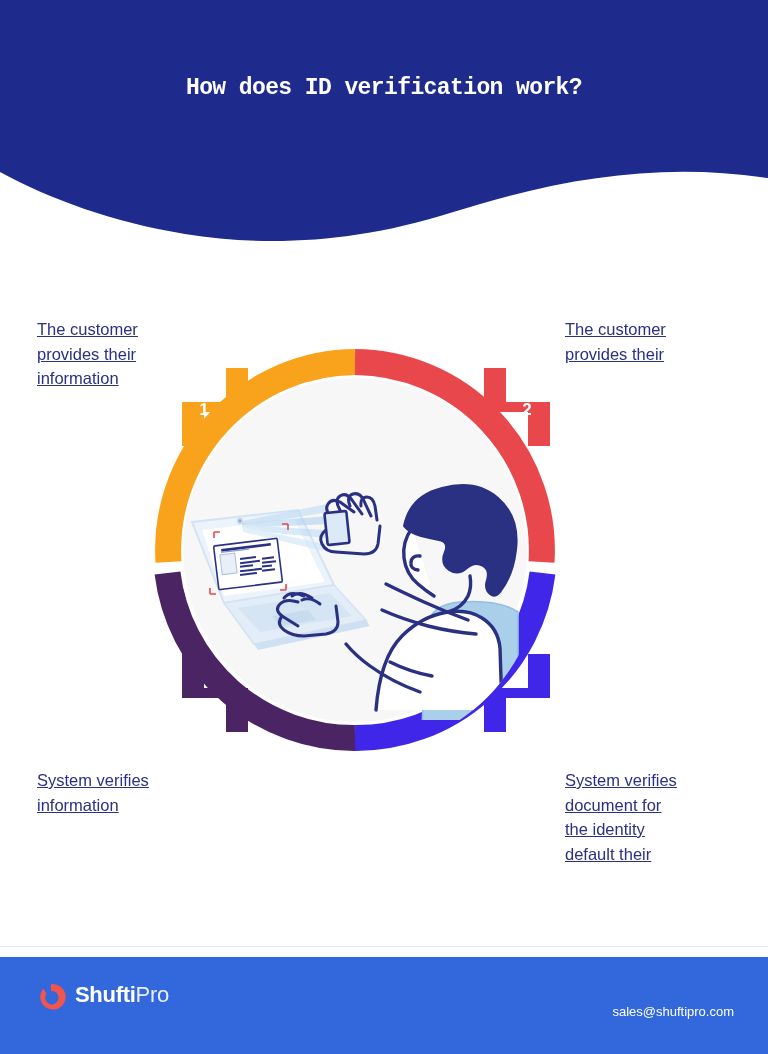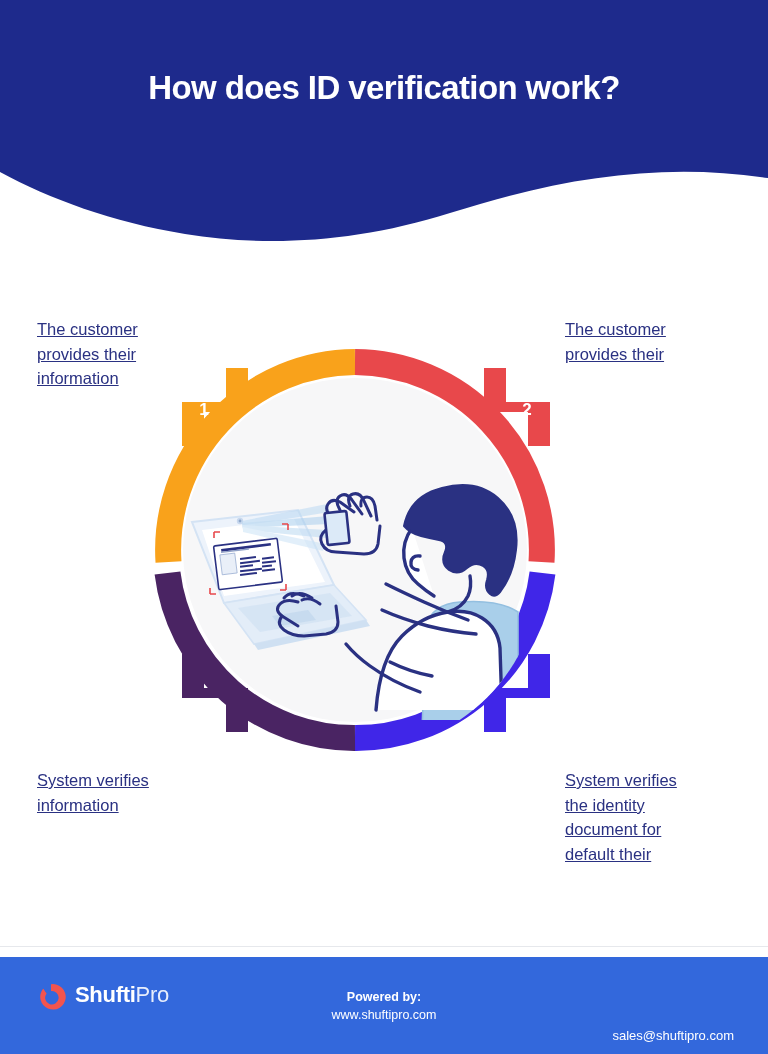--- a/index.html
+++ b/index.html
@@ -25,25 +25,26 @@
   }
   .header-title {
     position:absolute;
     top:0; left:0;
     width:768px; height:175px;
     display:flex;
     align-items:center;
     justify-content:center;
     z-index:3;
     color:#ffffff;
-    font-size:33px;
+    font-size:23px;
     font-weight:bold;
     letter-spacing:-0.6px;
     text-align:center;
     white-space:nowrap;
+    font-family:Liberation Mono, monospace;
   }
 
   
   .diagram {
     position:absolute;
     left:155px; top:330px;
     width:420px; height:440px;
     z-index:2;
   }
   .diagram svg { display:block; overflow:visible; }
@@ -119,21 +120,21 @@
     width:232px;
     text-align:center;
     color:#ffffff;
     font-size:12.5px;
     line-height:18px;
     z-index:4;
   }
   .footer-center .pb { font-weight:bold; }
   .footer-right {
     position:absolute;
-    right:34px; top:1028px;
+    right:34px; top:1004px;
     color:#ffffff;
     font-size:13px;
     z-index:4;
     white-space:nowrap;
   }
 </style>
 </head>
 <body>
 
 <div class="page">
@@ -149,22 +150,22 @@
     <div>information</div>
   </div>
 
   <div class="step-text st-2 right" style="color: rgb(42, 49, 130);">
     <div>The customer</div>
     <div>provides their</div>
   </div>
 
   <div class="step-text st-3 right" style="color: rgb(42, 49, 130);">
     <div>System verifies</div>
+    <div>document for</div>
     <div>the identity</div>
-    <div>document for</div>
     <div>default their</div>
   </div>
 
   <div class="step-text st-4" style="color: rgb(42, 49, 130);">
     <div>System verifies</div>
     <div>information</div>
   </div>
 
   <div class="diagram">
     <svg viewBox="0 0 420 440" width="420" height="440">
@@ -316,20 +317,16 @@
   <div class="logo-wrap">
     <svg class="logo-mark" viewBox="0 0 40 40">
       <path d="M20 3 A17 17 0 1 1 9.5 9 L14 15.5 A9 9 0 1 0 20 12 Z" fill="#F2544E"></path>
       <path d="M9.5 9 L14 15.5 L7.5 17 Z" fill="#F2544E"></path>
     </svg>
     <div class="logo-text">
       <span class="b">Shufti</span><span class="l">Pro</span>
     </div>
   </div>
 
-  <div class="footer-center">
-    <div class="pb">Powered by:</div>
-    <div>www.shuftipro.com</div>
-  </div>
 
   <div class="footer-right">sales@shuftipro.com</div>
 
 </div>
 
 </body></html>

